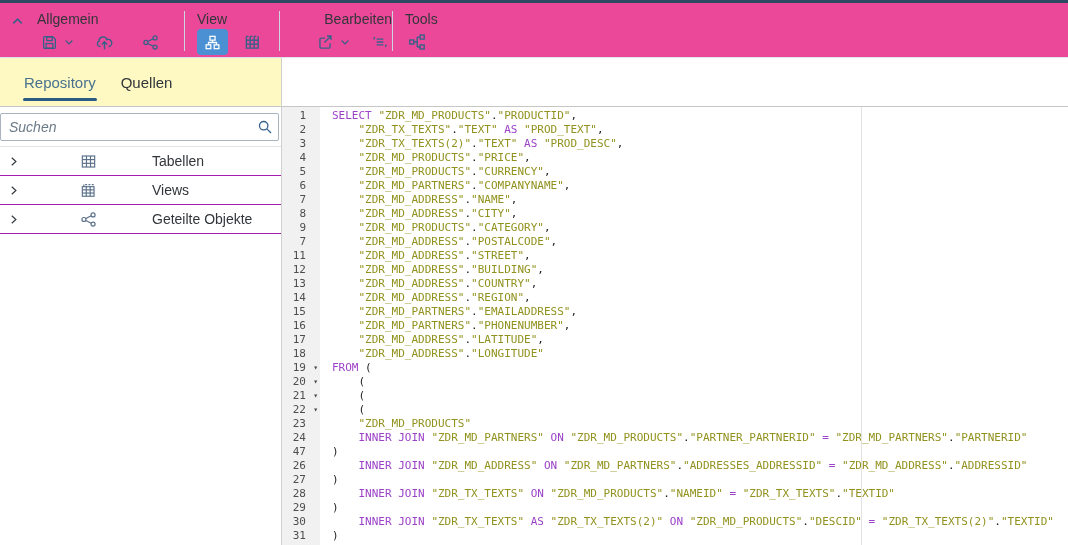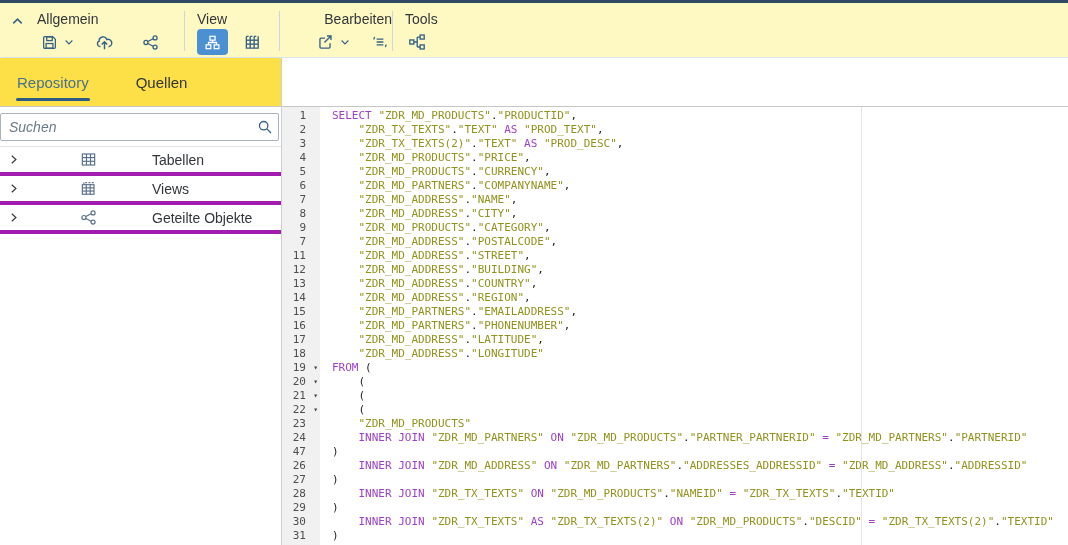--- a/index.html
+++ b/index.html
@@ -2,21 +2,21 @@
 <html><head>
 <meta charset="utf-8">
 <style>
   * { box-sizing: border-box; margin: 0; padding: 0; }
   html,body { width:1068px; height:545px; overflow:hidden; background:#fff;
               font-family:"Liberation Sans", sans-serif; }
 
   .topstrip { height:3px; background:#2d4a62; }
 
   
-  .toolbar { height:55px; background:#fef9c3; display:flex; align-items:stretch;
+  .toolbar { height:55px; background:#ec4899; display:flex; align-items:stretch;
              border-bottom:1px solid #dde5ed; }
   .collapse-btn { width:34px; display:flex; justify-content:center; align-items:flex-start;
                   padding-top:11px; background:none; border:none; cursor:pointer; }
   .tb-group { display:flex; flex-direction:column; padding-top:7px; }
   .g-allgemein { padding-left:3px;  width:150px; }
   .g-view      { padding-left:12px; width:94px;  }
   .g-bearbeiten{ padding-left:10px; width:112px;align-items:flex-end; }
   .g-tools     { padding-left:12px; width:60px;  }
   .tb-label { font-size:14px; color:#32363a; height:18px; line-height:18px; }
   .tb-icons { display:flex; align-items:center; height:28px; }
@@ -26,39 +26,39 @@
   .tb-btn.sel { background:#4a90d2; border-radius:4px; width:31px; height:26px; }
   .mr16 { margin-right:16px; } .mr22 { margin-right:22px; } .mr12 { margin-right:12px; }
   .tb-sep { width:1px; background:#ccd6e0; margin:8px 0 6px; }
 
   
   .content { display:flex; height:487px; }
 
   .sidebar { width:282px; border-right:1px solid #cfcfcf; background:#fff;
              display:flex; flex-direction:column; box-shadow:2px 0 3px rgba(0,0,0,.05); }
   .tabs { height:49px; border-bottom:1px solid #c6c6c6; display:flex;
-          padding-left:17px; gap:47px; background:#fde047; }
+          padding-left:24px; gap:25px; background:#fef9c3; }
   .tab { display:flex; align-items:center; height:100%; position:relative;
          font-size:15px; color:#32363a; cursor:pointer; background:none; border:none; }
   .tab.active { color:#47718f; }
   .tab.active::after { content:''; position:absolute; left:-1px; right:-1px; bottom:5px;
                        height:3px; background:#2a5c85; border-radius:2px; }
 
   .search-row { display:flex; padding:6px 2px 5px 0; }
   .search-box { flex:1; height:28px; border:1px solid #a9b3bd; border-radius:2px;
                 display:flex; align-items:center; background:#fff; }
   .search-box input { flex:1; border:none; outline:none; padding-left:8px;
                       font:italic 14px "Liberation Sans", sans-serif; color:#32363a; }
   .search-box input::placeholder { color:#6b7a88; font-style:italic; }
   .search-ico { width:26px; display:flex; justify-content:center; cursor:pointer;
                 background:none; border:none; padding:0; }
 
   .tree { list-style:none; border-top:1px solid #e4e4e4; }
   .tree-item { height:29px; display:flex; align-items:center;
-               border-bottom:4px solid #a21caf; cursor:pointer;gap:48px; }
+               border-bottom:1px solid #a21caf; cursor:pointer;gap:48px; }
   .tw { width:26px; display:flex; justify-content:center; }
   .ticon { width:28px; display:flex; justify-content:center; }
   .tlabel { font-size:14px; color:#32363a; padding-left:2px; }
 
   
   .editor { flex:1; display:flex; flex-direction:column; background:#fff; min-width:0; }
   .editor-header { height:49px; border-bottom:1px solid #c6c6c6; background:#fff; }
   .editor-body { flex:1; display:flex; position:relative; overflow:hidden; }
   .gutter { width:38px; background:#f1f1f1; padding-top:2px;
             font:11px/14px "DejaVu Sans Mono", monospace; color:#4e4e4e; }

